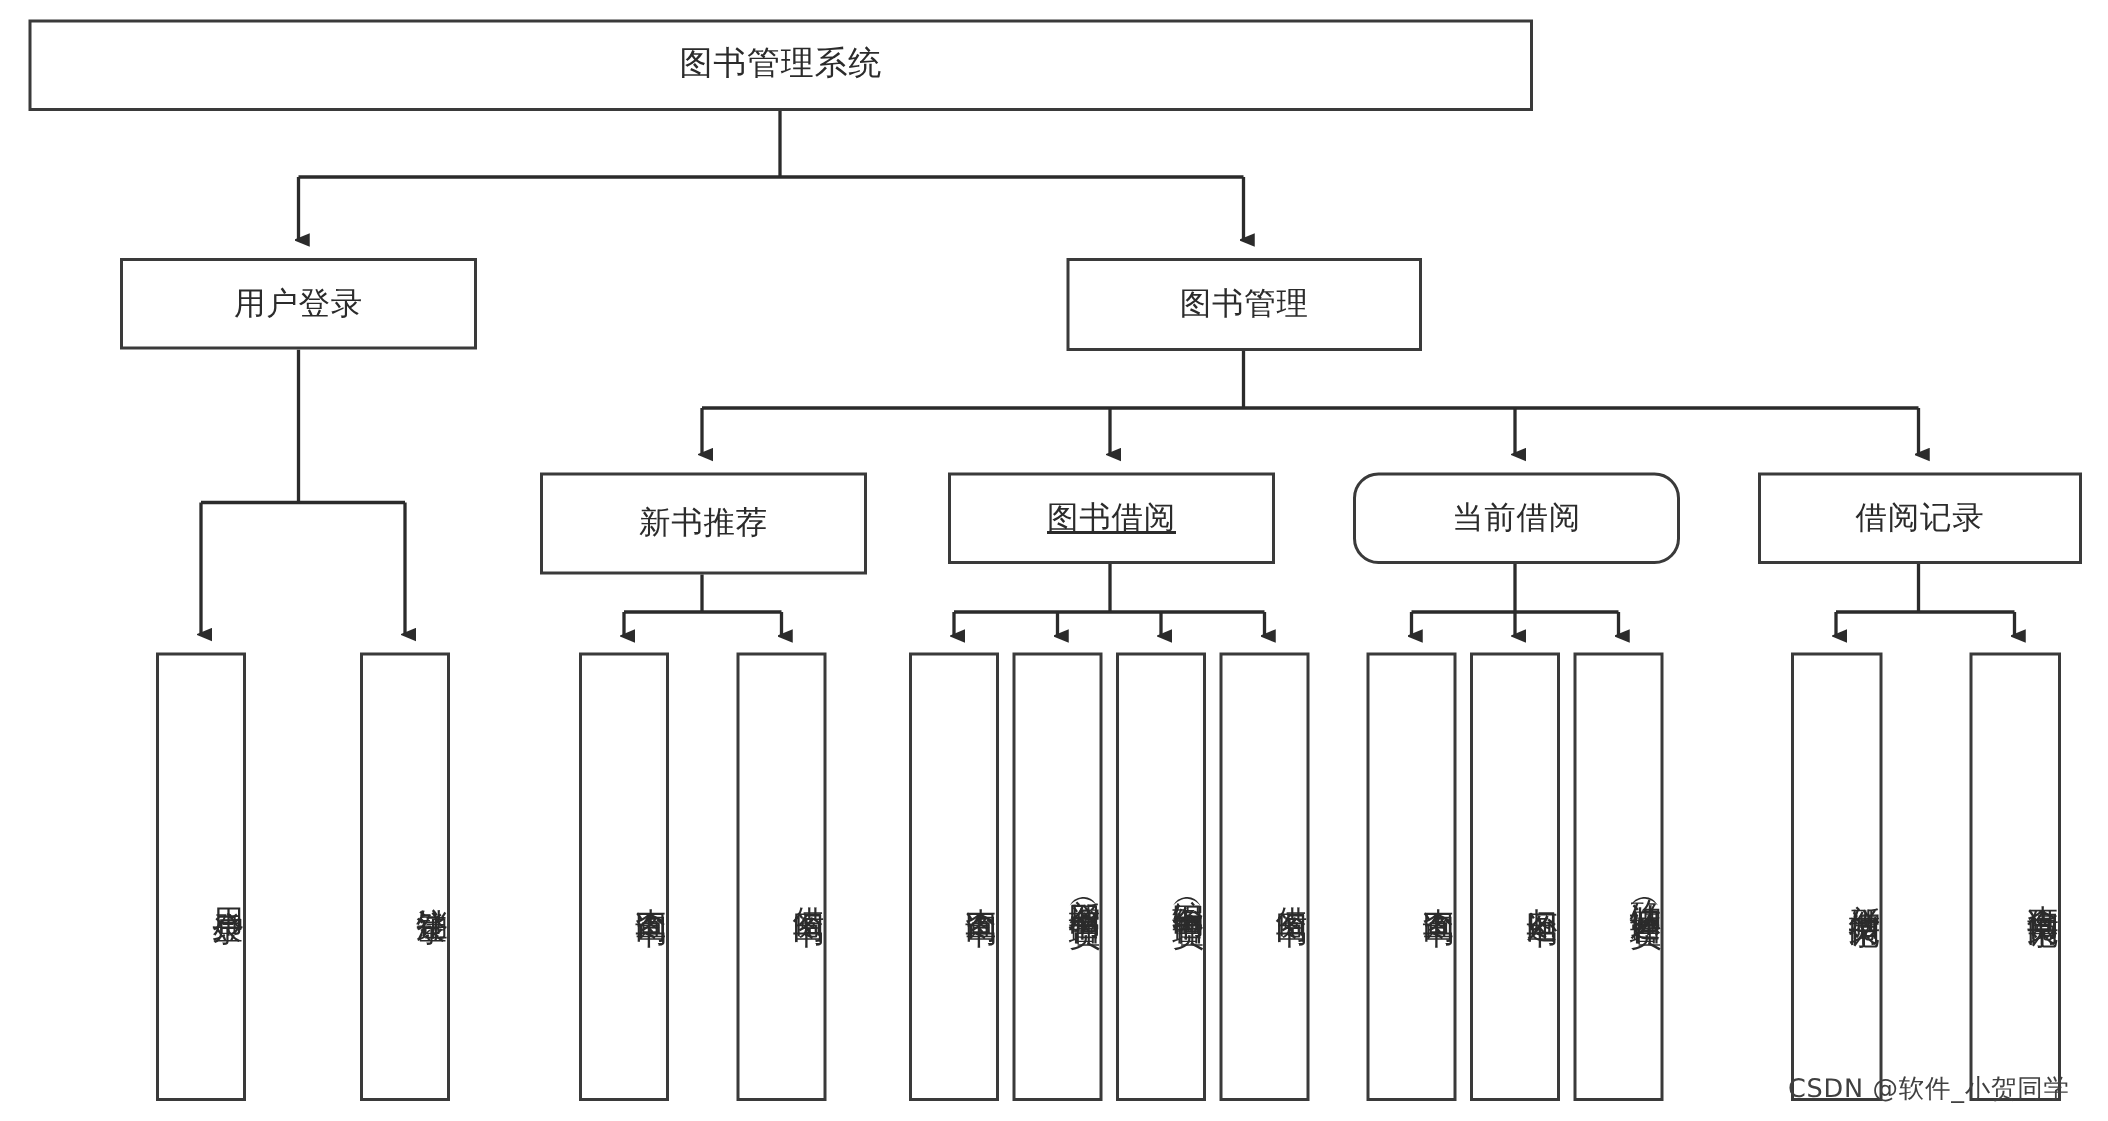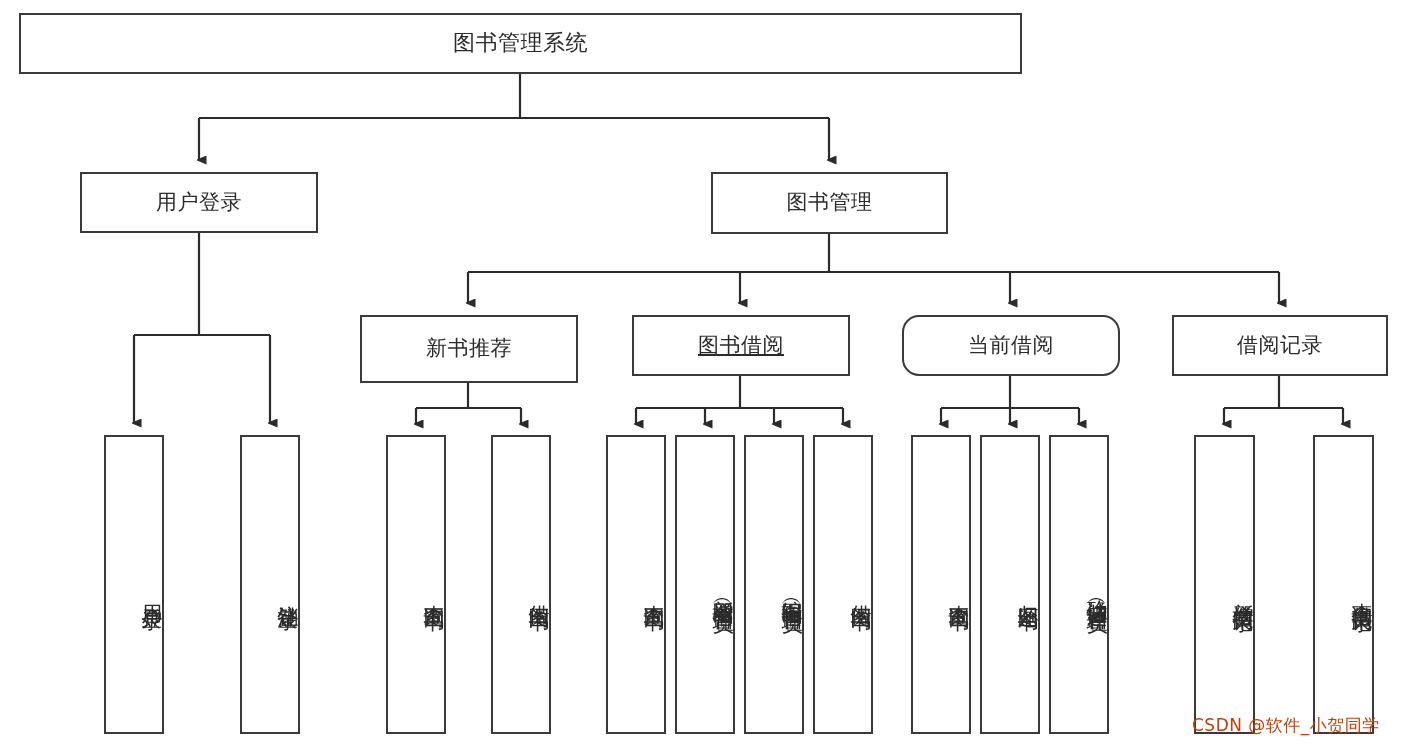--- a/index.html
+++ b/index.html
@@ -54,21 +54,21 @@
     letter-spacing: 2px;
     white-space: nowrap;
   }
   .node-v .vtext {
     writing-mode: vertical-rl;
     text-orientation: upright;
     display: block;
   }
   .watermark {
     position: absolute;
-    color: #c2410c;
+    color: #404040;
     font-size: 17px;
     letter-spacing: 0.5px;
     white-space: nowrap;
     user-select: none;
   }
 </style>
 </head>
 <body>
 
 <div id="canvas">

